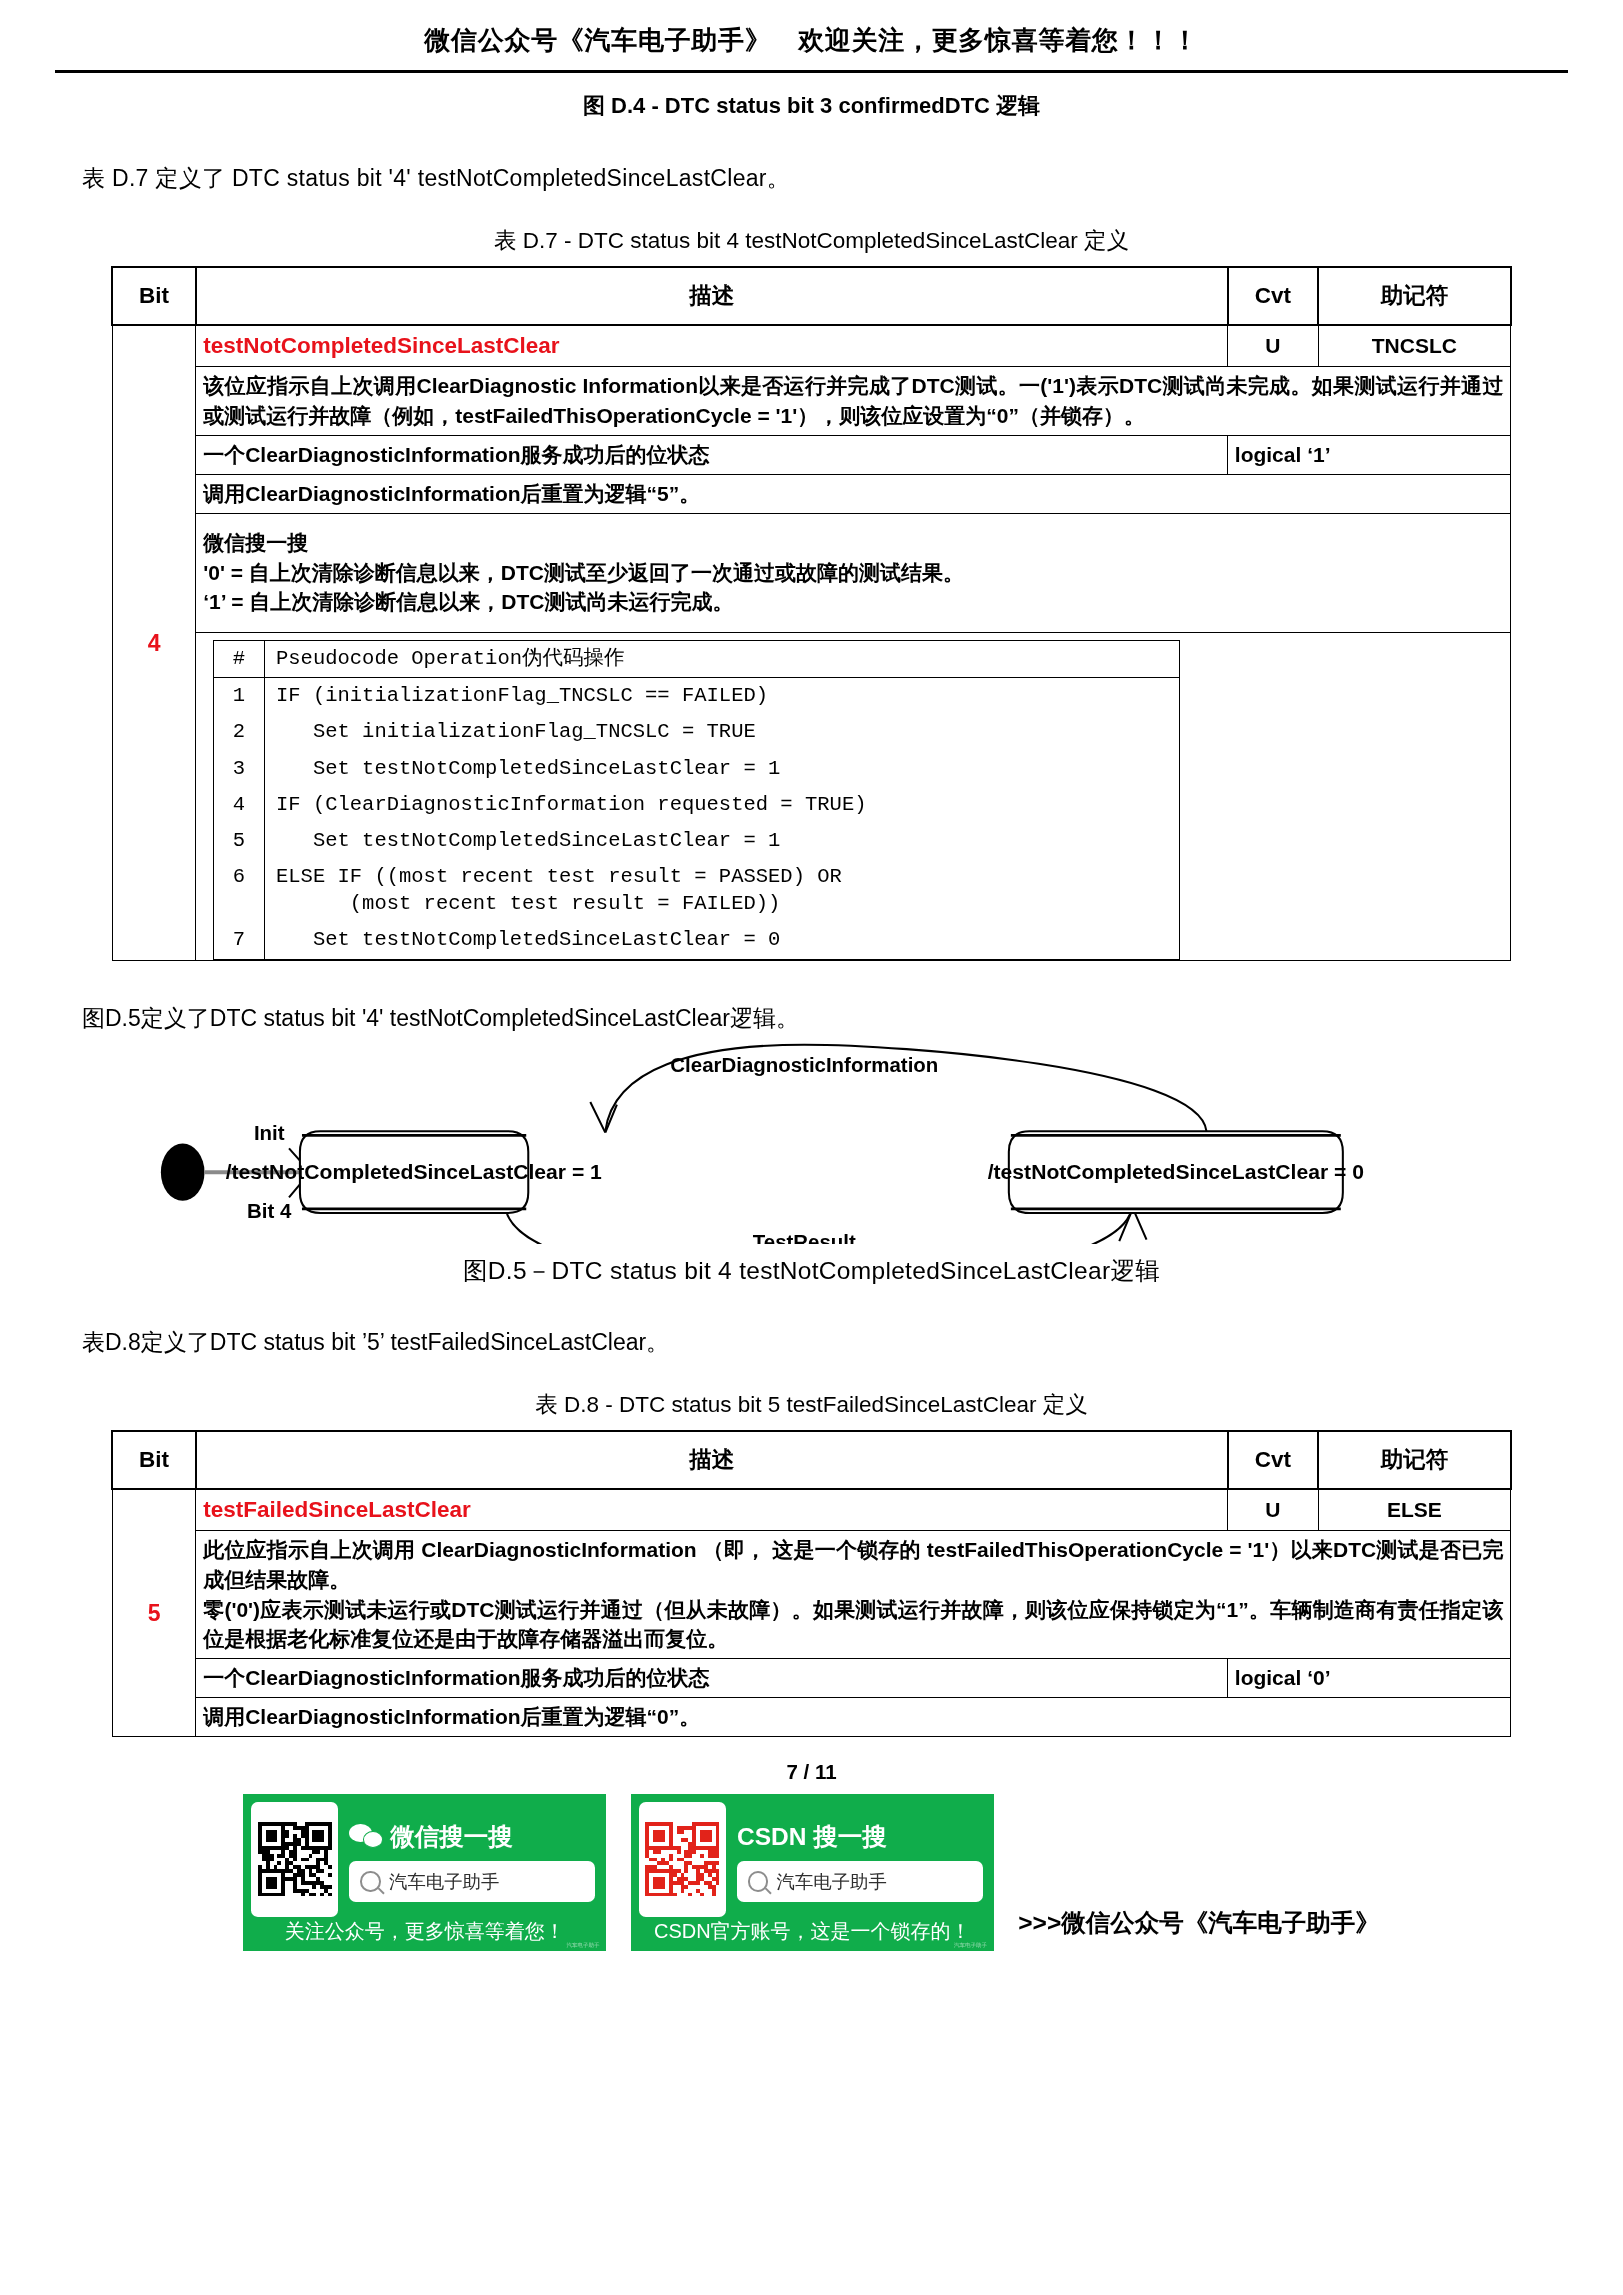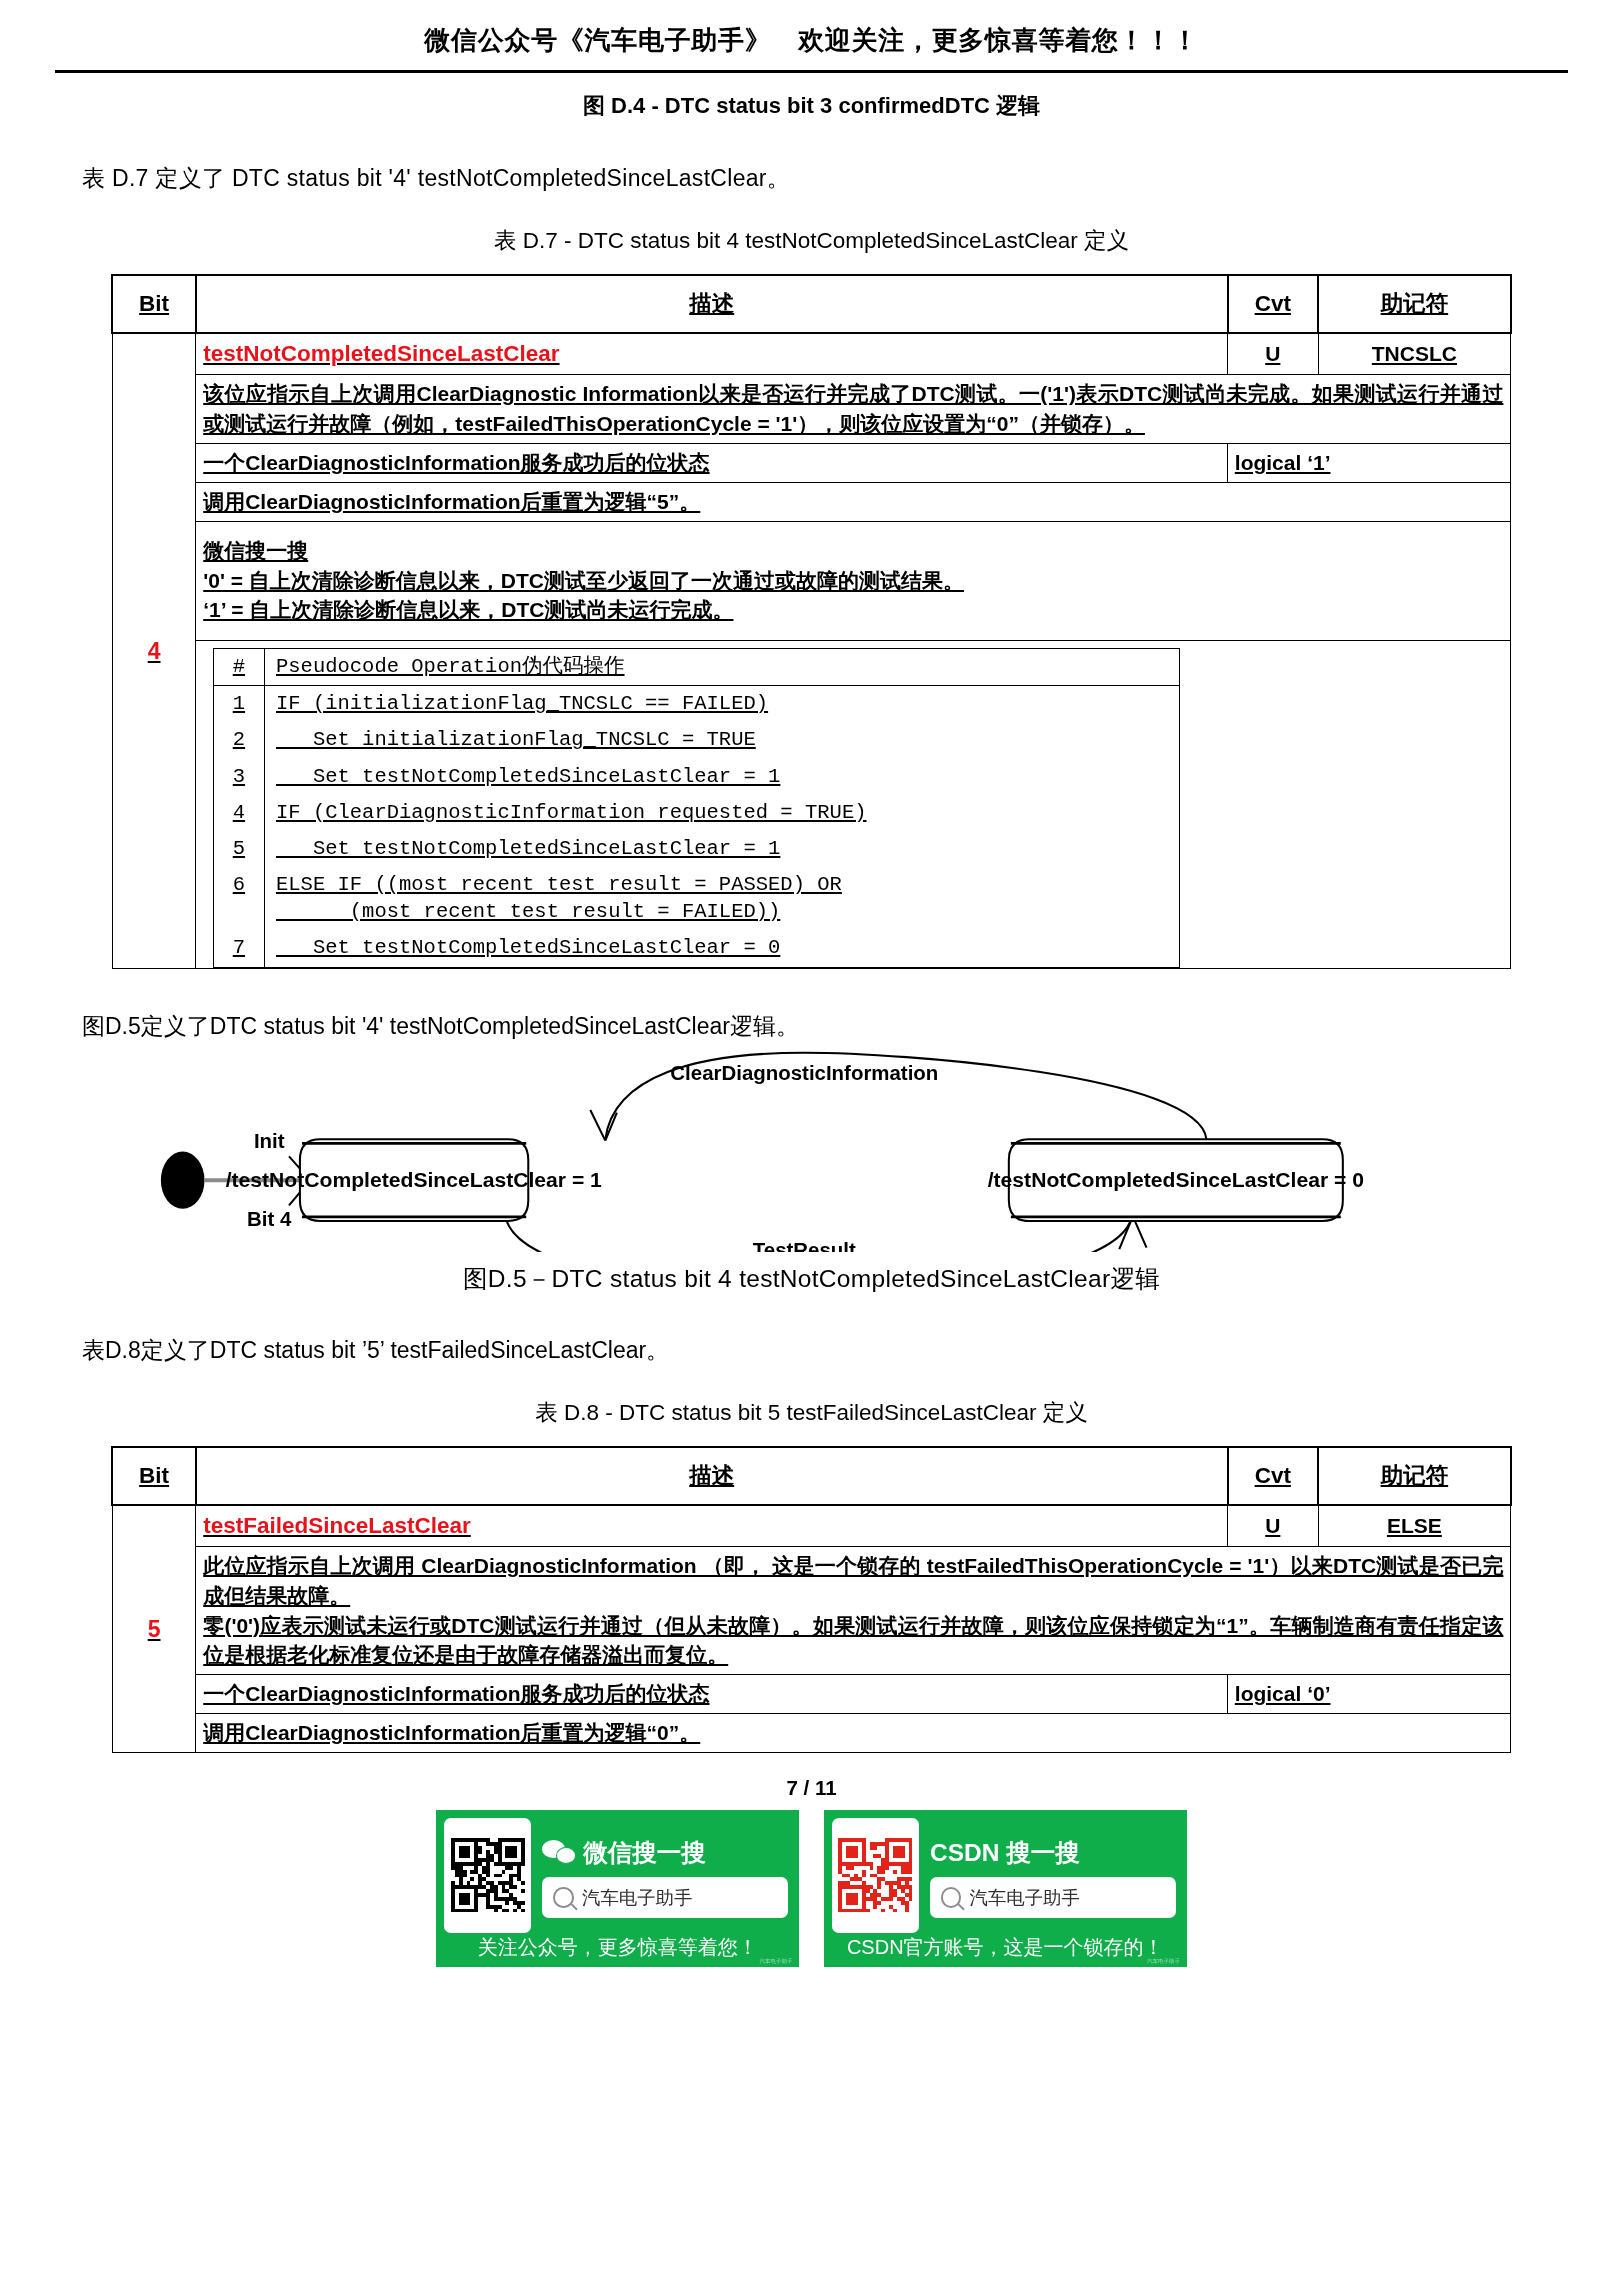--- a/index.html
+++ b/index.html
@@ -50,24 +50,23 @@
   .table-caption {
     text-align: center;
     font-size: 22.5px;
     font-weight: normal;
     margin-top: 31px;
   }
 
   
   .dtc-table {
     border-collapse: collapse;
-    margin: 18px auto 0 auto;
+    margin: 10px auto 0 auto;
     width: 1336px;
     table-layout: fixed;
-    text-decoration: underline;
   }
   .dtc-table td, .dtc-table th {
     border: 1.4px solid #000;
     padding: 4.1px 6.8px;
     vertical-align: top;
     font-size: 21px;
     font-weight: bold;
     line-height: 1.42;
   }
   .dtc-table .outer { border-width: 2.7px; }
@@ -1215,14 +1214,15 @@
         <div class="search-pill">
           <span class="mag-icon"></span>
           <span class="search-text">汽车电子助手</span>
         </div>
       </div>
     </div>
     <div class="promo-bottom">CSDN官方账号，这是一个锁存的！</div>
     <div class="promo-watermark">汽车电子助手</div>
   </div>
 
+  <div class="promo-tail">&gt;&gt;&gt;微信公众号《汽车电子助手》</div>
 </div>
 
 
 </body></html>

